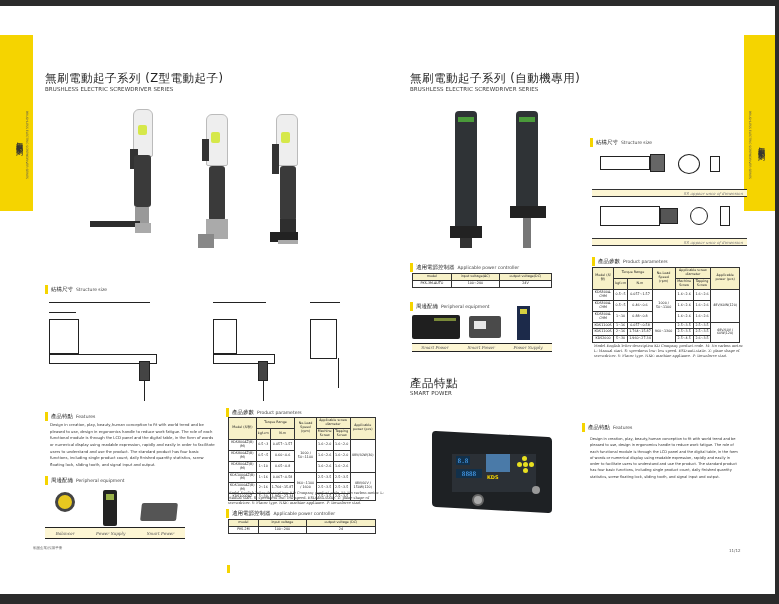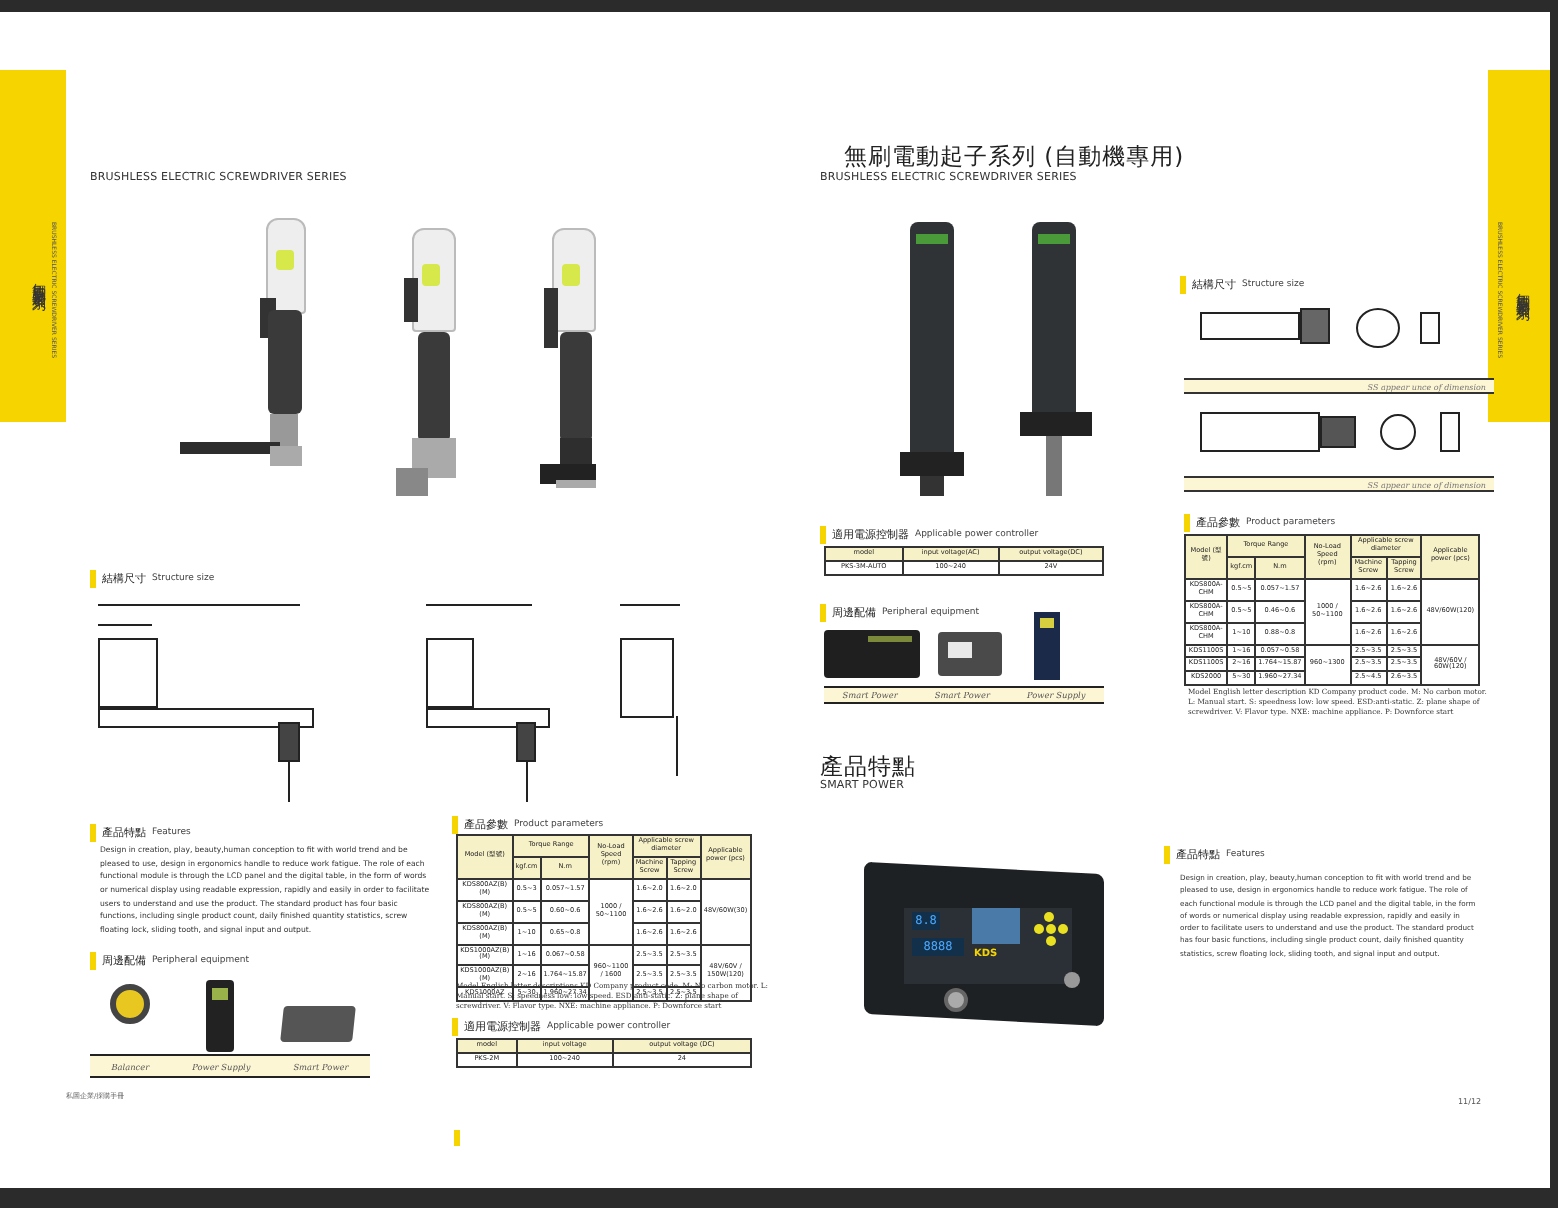--- a/index.html
+++ b/index.html
@@ -30,20 +30,21 @@
 <div class="page">
 
   <div class="ybar" style="left:0;top:29px;width:33px;height:176px"></div>
   <div class="vtxt-s" style="left:25px;top:105px;height:80px">BRUSHLESS ELECTRIC SCREWDRIVER SERIES</div>
   <div class="vtxt" style="left:14px;top:130px">無刷電動起子系列</div>
 
   <div class="ybar" style="left:744px;top:29px;width:31px;height:176px"></div>
   <div class="vtxt-s" style="left:748px;top:105px;height:80px">BRUSHLESS ELECTRIC SCREWDRIVER SERIES</div>
   <div class="vtxt" style="left:756px;top:135px">無刷電動起子系列</div>
 
+  <div class="h1" style="left:45px;top:65px">無刷電動起子系列 (Z型電動起子)</div>
   <div class="h1s" style="left:45px;top:80px">BRUSHLESS ELECTRIC SCREWDRIVER SERIES</div>
 
   <div style="position:absolute;left:125px;top:103px;width:40px;height:130px">
     <div class="tool" style="left:8px;top:0;width:20px;height:48px;background:#eee;border:1px solid #bbb"></div>
     <div style="position:absolute;left:13px;top:16px;width:9px;height:10px;background:#d6e84a;border-radius:2px"></div>
     <div style="position:absolute;left:5px;top:40px;width:8px;height:20px;background:#333"></div>
     <div style="position:absolute;left:9px;top:46px;width:17px;height:52px;background:#3a3a3a;border-radius:3px"></div>
     <div style="position:absolute;left:10px;top:98px;width:14px;height:16px;background:#999"></div>
     <div style="position:absolute;left:-35px;top:112px;width:50px;height:6px;background:#2d2d2d"></div>
     <div style="position:absolute;left:10px;top:114px;width:16px;height:10px;background:#aaa"></div>
@@ -201,21 +202,21 @@
         </tr>
     <tr>
           <td>PKS-2M</td>
           <td>100~240</td>
           <td>24</td>
         </tr>
   </tbody>
     </table>
   <div style="position:absolute;left:227px;top:559px;width:3px;height:8px;background:#f5d400"></div>
 
-  <div class="h1" style="left:422px;top:65px">無刷電動起子系列 (自動機專用)</div>
+  <div class="h1" style="left:410px;top:65px">無刷電動起子系列 (自動機專用)</div>
   <div class="h1s" style="left:410px;top:80px">BRUSHLESS ELECTRIC SCREWDRIVER SERIES</div>
 
   <div style="position:absolute;left:450px;top:105px;width:40px;height:140px">
     <div style="position:absolute;left:5px;top:0;width:22px;height:115px;background:#2f3336;border-radius:4px 4px 0 0"></div>
     <div style="position:absolute;left:8px;top:6px;width:16px;height:5px;background:#4a9a3a"></div>
     <div style="position:absolute;left:0;top:115px;width:32px;height:12px;background:#222"></div>
     <div style="position:absolute;left:10px;top:127px;width:12px;height:10px;background:#333"></div>
   </div>
   <div style="position:absolute;left:510px;top:105px;width:45px;height:140px">
     <div style="position:absolute;left:6px;top:0;width:22px;height:95px;background:#2f3336;border-radius:4px 4px 0 0"></div>

